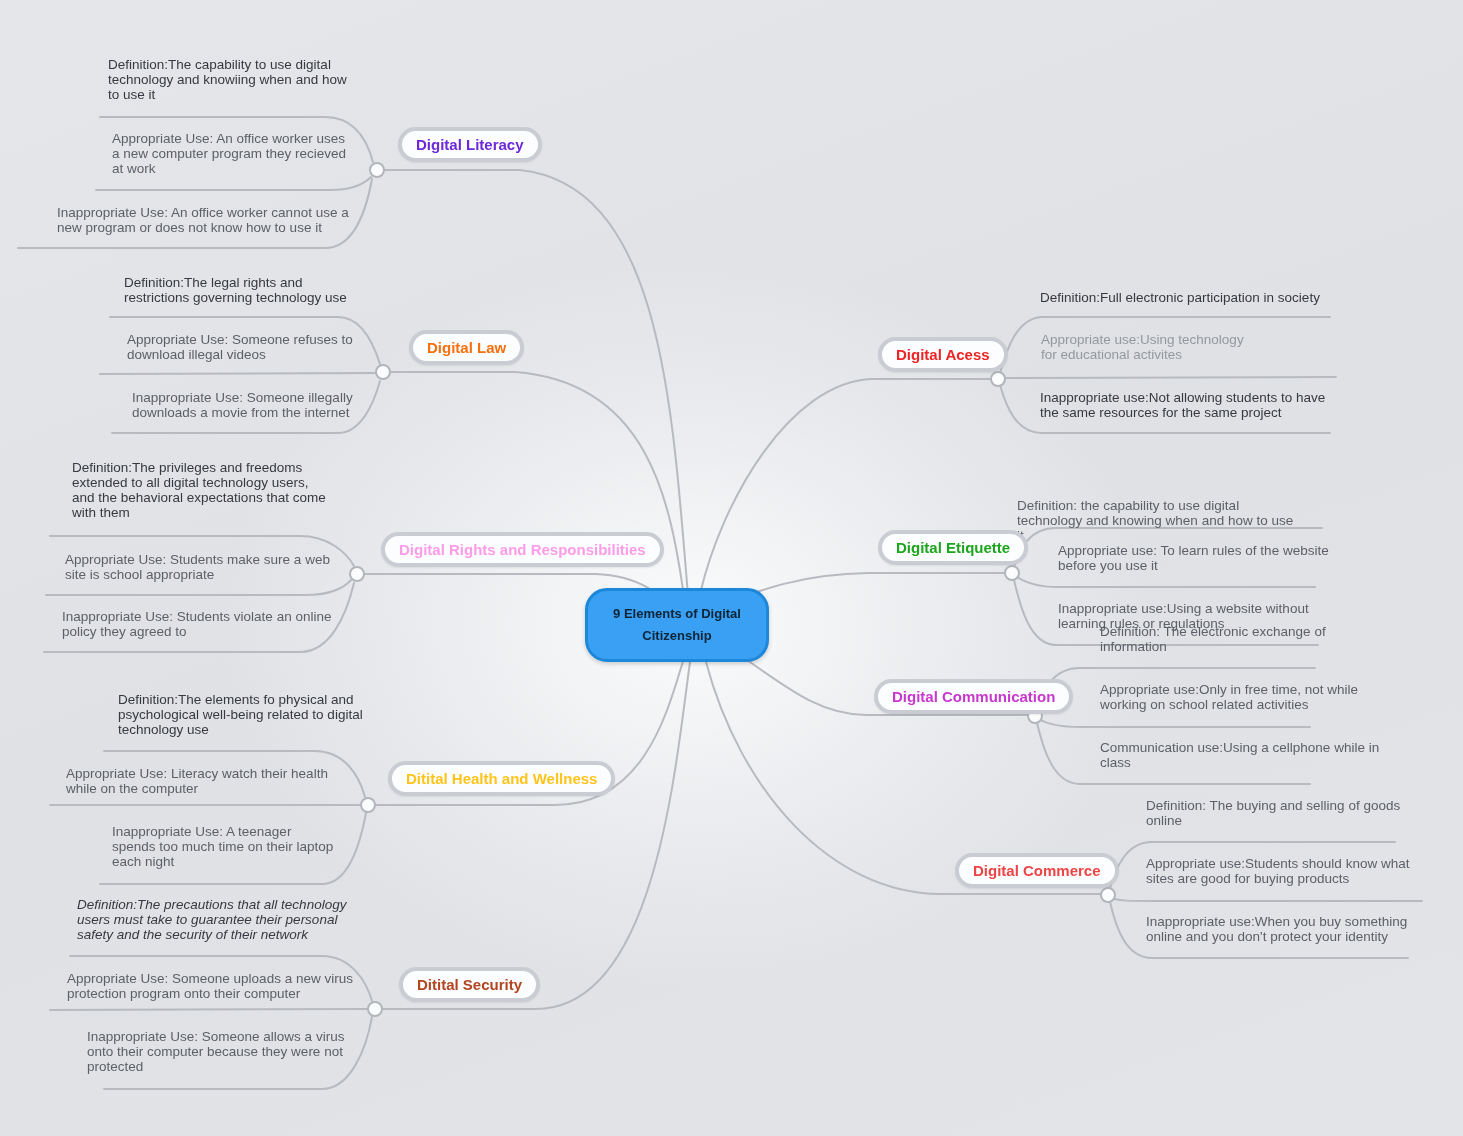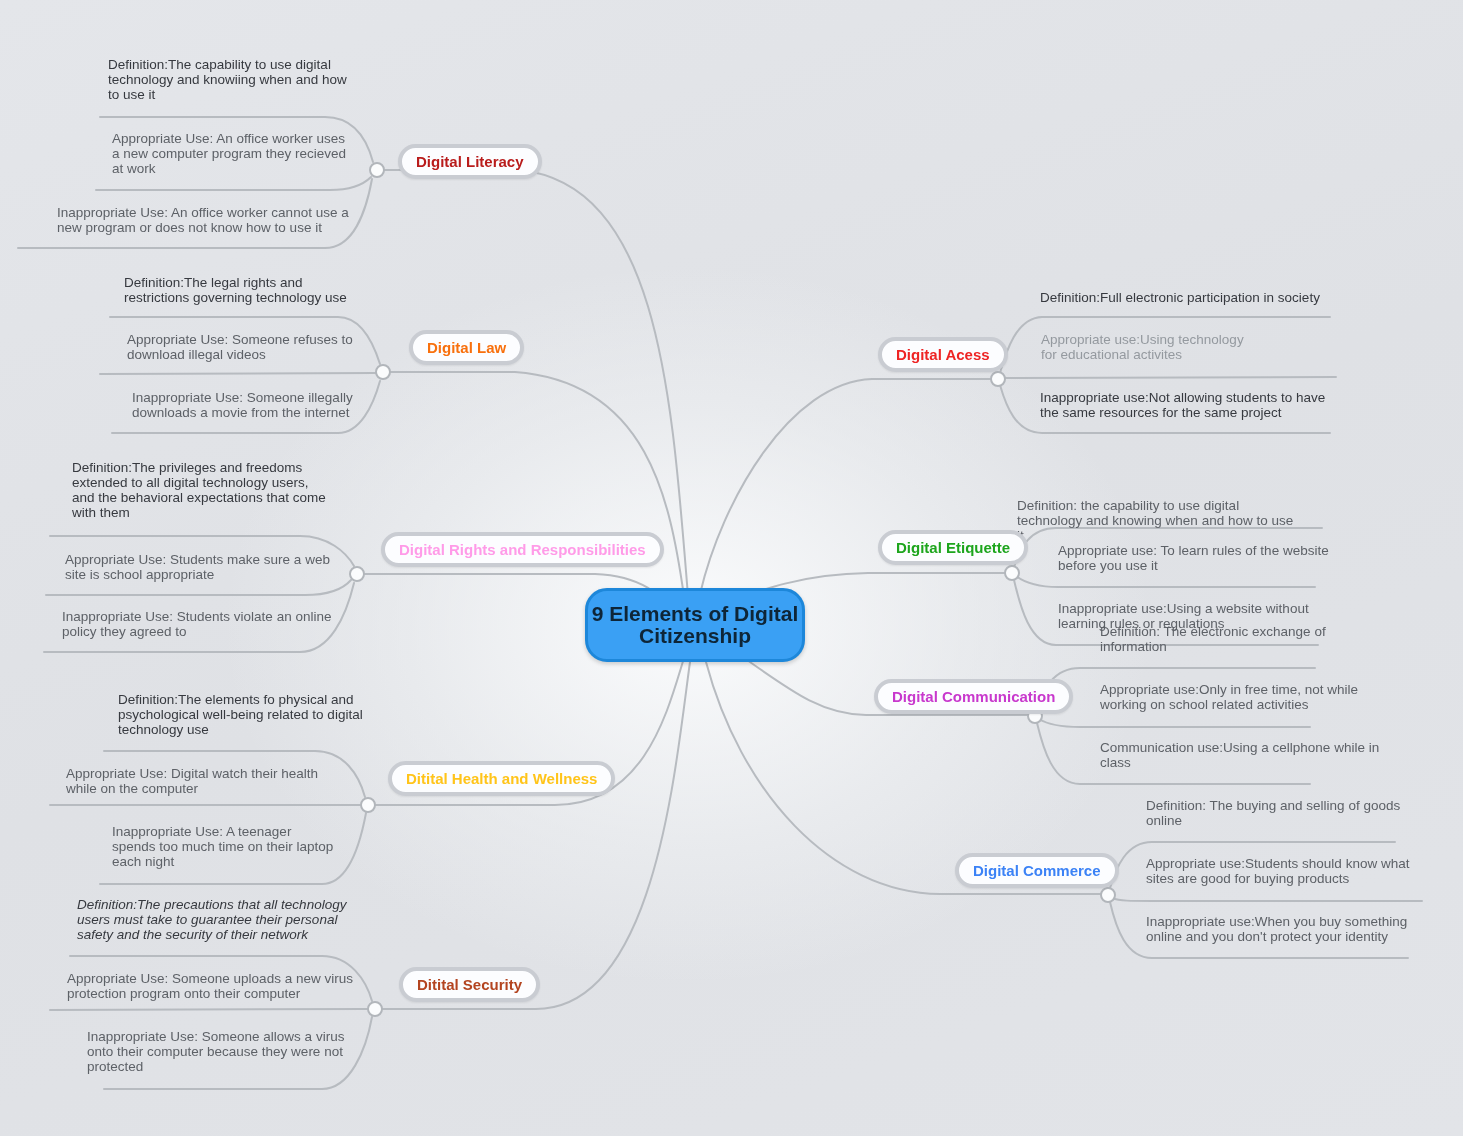--- a/index.html
+++ b/index.html
@@ -23,24 +23,24 @@
     position:absolute;
     padding:5px 14px;
     background:#fcfdff;
     border:4px solid #c9ccd2;
     border-radius:22px;
     font-size:15px;font-weight:bold;
     white-space:nowrap;
     box-shadow:0 1px 2px rgba(0,0,0,.07);
   }
   .center-node{
-    position:absolute;left:585px;top:588px;width:220px;height:74px;
+    position:absolute;left:585px;top:588px;width:184px;height:74px;
     border-radius:22px;
     display:flex;align-items:center;justify-content:center;text-align:center;
-    font-size:21px;font-weight:bold;line-height:22px;
+    font-size:13px;font-weight:bold;line-height:22px;
     white-space:pre-line;
     box-shadow:0 2px 4px rgba(0,0,0,.18);
     box-sizing:border-box;
   }
 </style>
 </head>
 <body>
 
 <svg class="lines" width="1463" height="1136" viewBox="0 0 1463 1136">
   <g fill="none" stroke="#b7bbc0" stroke-width="2" stroke-linecap="round">
@@ -125,21 +125,21 @@
 and the behavioral expectations that come
 with them</div>
 <div class="leaf" style="left:65px;top:552px;">Appropriate Use: Students make sure a web
 site is school appropriate</div>
 <div class="leaf" style="left:62px;top:609px;">Inappropriate Use: Students violate an online
 policy they agreed to</div>
 
 <div class="leaf dark" style="left:70px;top:692px;margin-left:48px;">Definition:The elements fo physical and
 psychological well-being related to digital
 technology use</div>
-<div class="leaf" style="left:66px;top:766px;">Appropriate Use: Digital watch their health
+<div class="leaf" style="left:66px;top:766px;">Appropriate Use: Literacy watch their health
 while on the computer</div>
 <div class="leaf" style="left:112px;top:824px;">Inappropriate Use: A teenager
 spends too much time on their laptop
 each night</div>
 
 <div class="leaf dark" style="left:77px;top:897px;font-style:italic;">Definition:The precautions that all technology
 users must take to guarantee their personal
 safety and the security of their network</div>
 <div class="leaf" style="left:67px;top:971px;">Appropriate Use: Someone uploads a new virus
 protection program onto their computer</div>
@@ -168,24 +168,24 @@
 <div class="leaf" style="left:1100px;top:740px;">Communication use:Using a cellphone while in
 class</div>
 
 <div class="leaf" style="left:1146px;top:798px;">Definition: The buying and selling of goods
 online</div>
 <div class="leaf" style="left:1146px;top:856px;">Appropriate use:Students should know what
 sites are good for buying products</div>
 <div class="leaf" style="left:1146px;top:914px;">Inappropriate use:When you buy something
 online and you don't protect your identity</div>
 
-<div class="pill" style="left: 398px; top: 144px; color: #b91c1c; text-align: right;">Digital Literacy</div>
+<div class="pill" style="left: 398px; top: 127px; color: #6d28d9; text-align: right;">Digital Literacy</div>
 <div class="pill" style="left: 409px; top: 330px; color: rgb(248, 112, 13);">Digital Law</div>
 <div class="pill" style="left: 381px; top: 532px; color: rgb(255, 155, 232);">Digital Rights and Responsibilities</div>
 <div class="pill" style="left: 388px; top: 761px; color: rgb(255, 196, 26);">Ditital Health and Wellness</div>
 <div class="pill" style="left: 399px; top: 967px; color: rgb(179, 68, 32);">Ditital Security</div>
 <div class="pill" style="left: 878px; top: 337px; color: rgb(238, 36, 36);">Digital Acess</div>
 <div class="pill" style="left: 878px; top: 530px; color: rgb(29, 165, 29);">Digital Etiquette</div>
 <div class="pill" style="left: 874px; top: 679px; color: rgb(200, 56, 205);">Digital Communication</div>
-<div class="pill" style="left: 955px; top: 853px; color: #3b82f6;">Digital Commerce</div>
+<div class="pill" style="left: 955px; top: 853px; color: #ef4444;">Digital Commerce</div>
 
 <div class="center-node" style="background: rgb(58, 160, 244); border: 3px solid rgb(29, 135, 218); color: rgb(14, 37, 55);">9 Elements of Digital
 Citizenship</div>
 
 </body></html>

